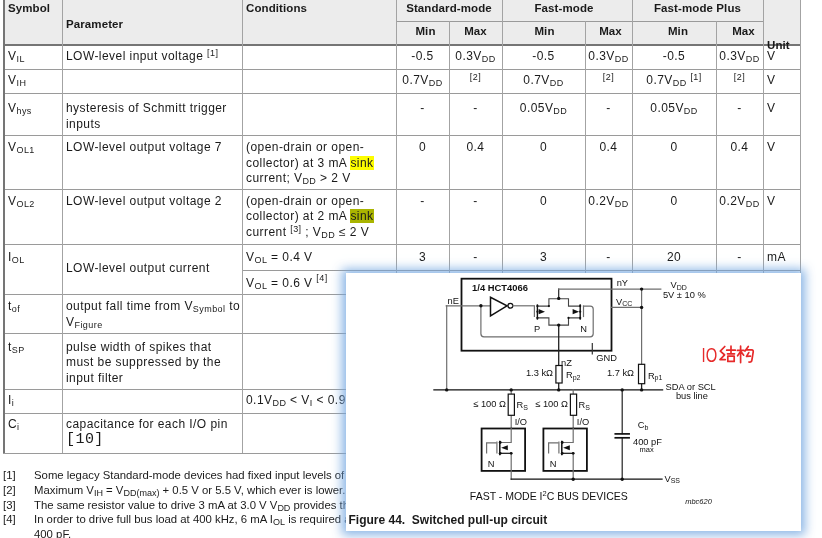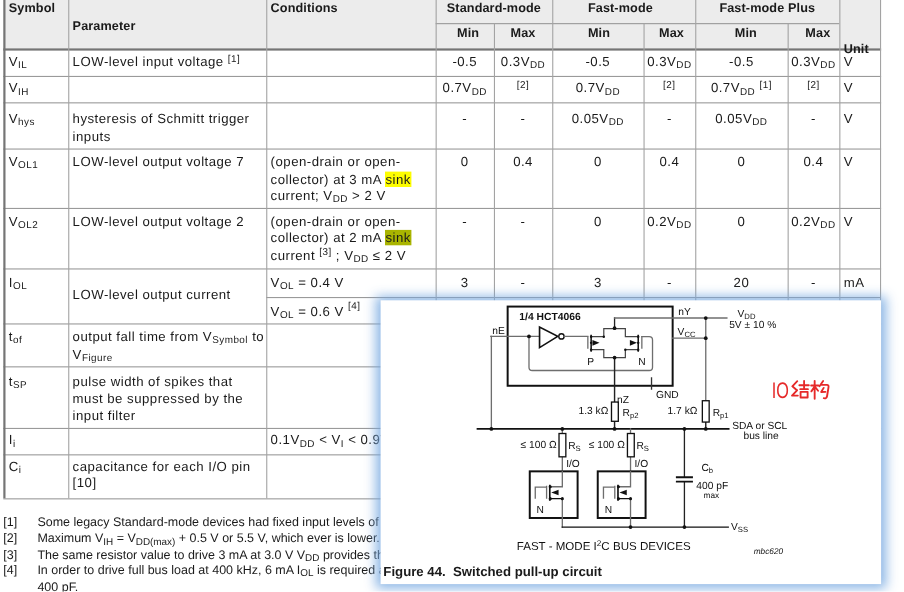--- a/index.html
+++ b/index.html
@@ -185,21 +185,21 @@
 
 <div class="t" style="left:66px;top:340.1px;">pulse width of spikes that<br>must be suppressed by the<br>input filter</div>
 
 <div class="t" style="left:8px;top:393.3px;">I<sub class="s">i</sub></div>
 
 
 <div class="t" style="left:246px;top:393.3px;">0.1V<sub class="s">DD</sub> &lt; V<sub class="s">I</sub> &lt; 0.9V<sub class="s">DD</sub></div>
 
 <div class="t" style="left:8px;top:417.1px;">C<sub class="s">i</sub></div>
 
-<div class="t" style="left:66px;top:417.1px;">capacitance for each I/O pin<br><span style="font-size:12px;">[10]</span></div>
+<div class="t" style="left:66px;top:417.1px;">capacitance for each I/O pin<br><span style="font-size:15px;font-family:Liberation Mono, monospace;">[10]</span></div>
 
 <div class="fn" style="left:3px;top:468px;">[1]</div>
 <div class="fn" style="left:34px;top:468px;">Some legacy Standard-mode devices had fixed input levels of V<sub class="s">IL</sub> = 1.5 V and V<sub class="s">IH</sub> = 3.0 V.</div>
 
 <div class="fn" style="left:3px;top:483px;">[2]</div>
 <div class="fn" style="left:34px;top:483px;">Maximum V<sub class="s">IH</sub> = V<sub class="s">DD(max)</sub> + 0.5 V or 5.5 V, which ever is lower. See component specifications.</div>
 
 <div class="fn" style="left:3px;top:497.5px;">[3]</div>
 <div class="fn" style="left:34px;top:497.5px;">The same resistor value to drive 3 mA at 3.0 V V<sub class="s">DD</sub> provides the same RC time constant.</div>
 

